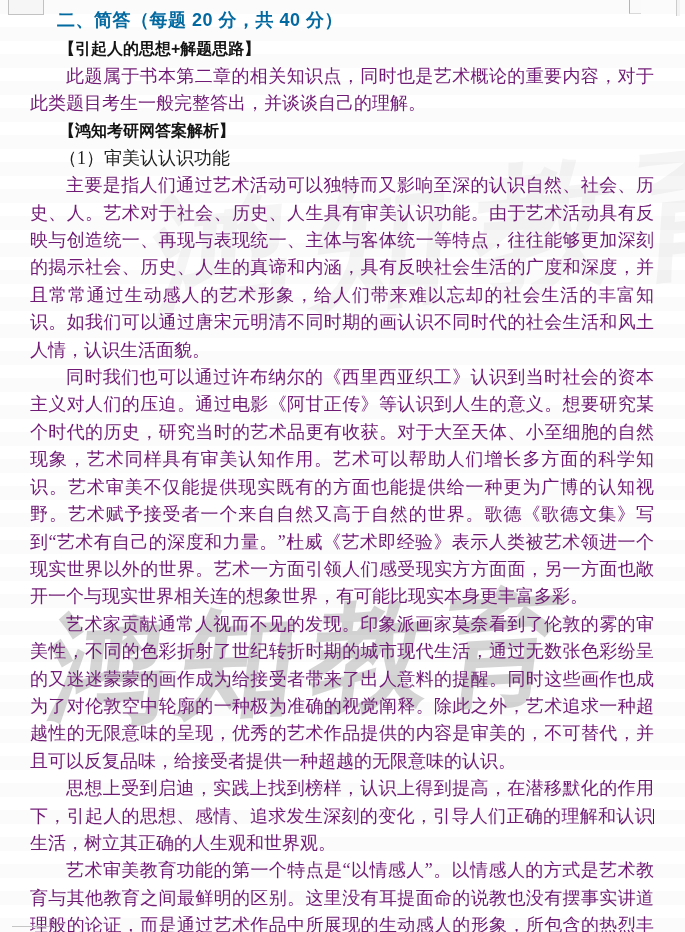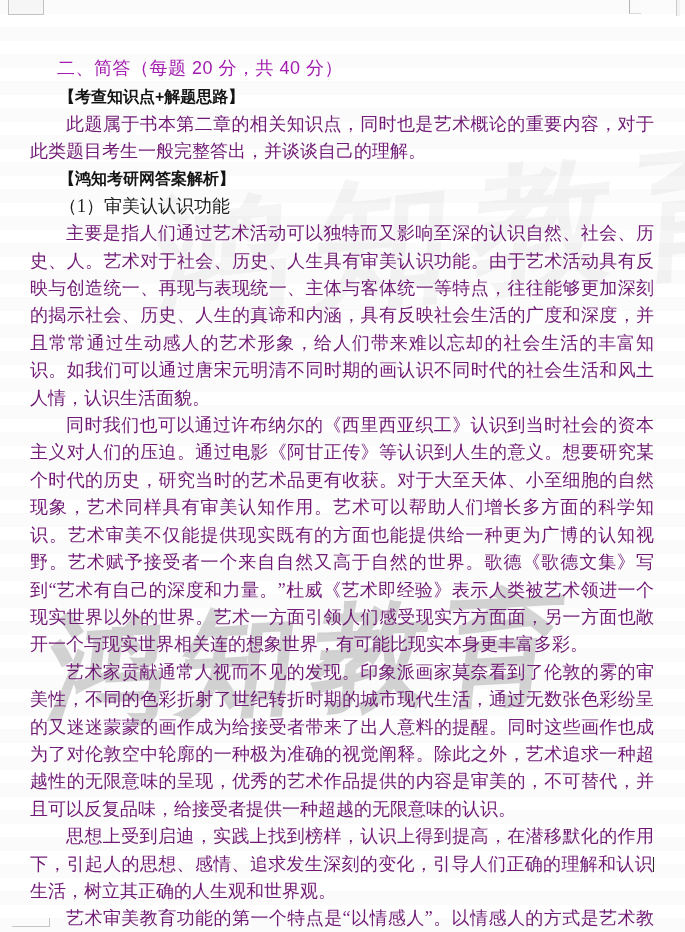--- a/index.html
+++ b/index.html
@@ -15,22 +15,22 @@
   
   .page::after{
     content:""; position:absolute; inset:0; pointer-events:none;
     background:repeating-linear-gradient(180deg, rgba(0,0,0,0.016) 0 14px, rgba(0,0,0,0) 14px 27px);
   }
   .content{
     position:absolute; left:30px; top:5px; width:624px; z-index:2;
   }
   .h1{
     font-family:"Liberation Sans", sans-serif;
-    font-weight:normal; font-size:18px; line-height:30px;
-    padding-left:27px; letter-spacing:0.5px; color:#a21caf;margin-top:48px;
+    font-weight:bold; font-size:18px; line-height:30px;
+    padding-left:27px; letter-spacing:0.5px; color:#0369a1;
   }
   .h2{
     font-family:"Liberation Sans", sans-serif;
     font-weight:bold; font-size:16.5px; line-height:27px;
     padding-left:27px; color:#141414;
   }
   .h3{
     font-family:"Liberation Sans", sans-serif;
     font-weight:bold; font-size:16px; line-height:27.5px;
     padding-left:29px; color:#141414;
@@ -97,21 +97,21 @@
   <div class="mark mark-top-left"></div>
   <div class="mark mark-top-right"></div>
   <div class="mark mark-right-edge"></div>
   <div class="mark mark-bottom-left"></div>
 
   <div class="content">
 
     <div class="h1">二、简答（每题 20 分，共 40 分）</div>
 
 
-    <div class="h3">【考查知识点+解题思路】</div>
+    <div class="h3">【引起人的思想+解题思路】</div>
 
     <div class="para">此题属于书本第二章的相关知识点，同时也是艺术概论的重要内容，对于此类题目考生一般完整答出，并谈谈自己的理解。</div>
 
     <div class="h3">【鸿知考研网答案解析】</div>
 
     <div class="sub">（1）审美认认识功能</div>
 
     <div class="para">主要是指人们通过艺术活动可以独特而又影响至深的认识自然、社会、历史、人。艺术对于社会、历史、人生具有审美认识功能。由于艺术活动具有反映与创造统一、再现与表现统一、主体与客体统一等特点，往往能够更加深刻的揭示社会、历史、人生的真谛和内涵，具有反映社会生活的广度和深度，并且常常通过生动感人的艺术形象，给人们带来难以忘却的社会生活的丰富知识。如我们可以通过唐宋元明清不同时期的画认识不同时代的社会生活和风土人情，认识生活面貌。</div>
 
     <div class="para">同时我们也可以通过许布纳尔的《西里西亚织工》认识到当时社会的资本主义对人们的压迫。通过电影《阿甘正传》等认识到人生的意义。想要研究某个时代的历史，研究当时的艺术品更有收获。对于大至天体、小至细胞的自然现象，艺术同样具有审美认知作用。艺术可以帮助人们增长多方面的科学知识。艺术审美不仅能提供现实既有的方面也能提供给一种更为广博的认知视野。艺术赋予接受者一个来自自然又高于自然的世界。歌德《歌德文集》写到“艺术有自己的深度和力量。”杜威《艺术即经验》表示人类被艺术领进一个现实世界以外的世界。艺术一方面引领人们感受现实方方面面，另一方面也敞开一个与现实世界相关连的想象世界，有可能比现实本身更丰富多彩。</div>

